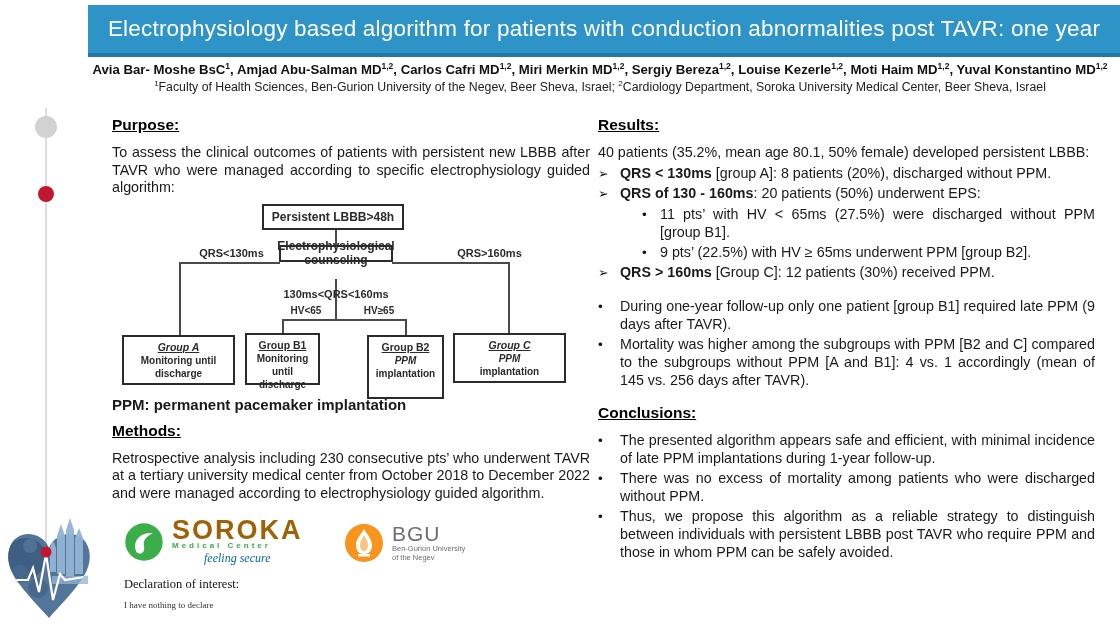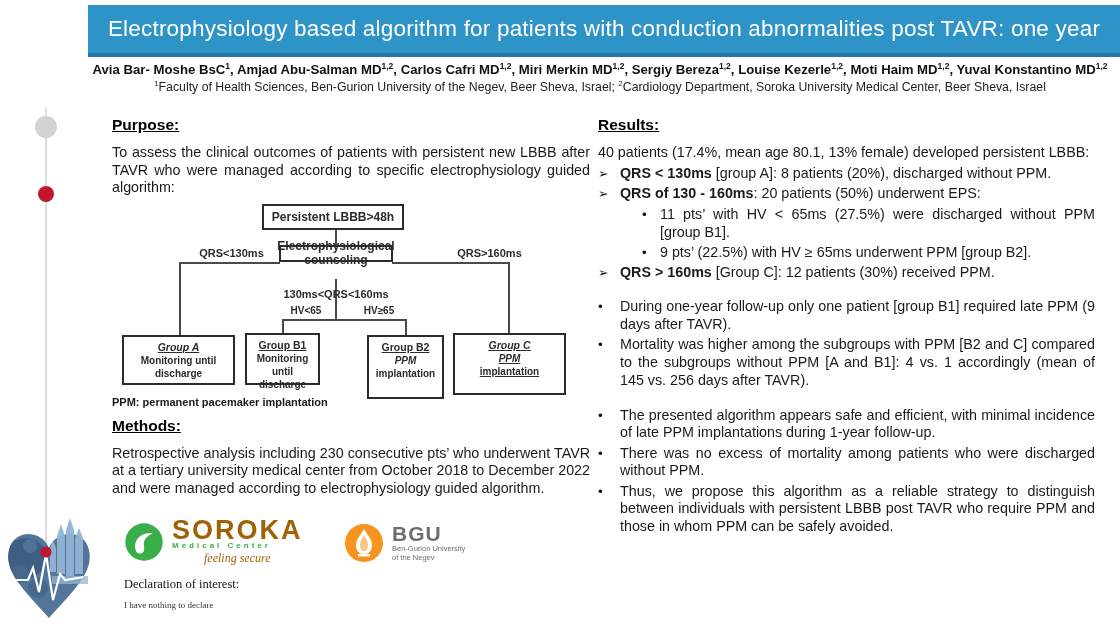--- a/index.html
+++ b/index.html
@@ -29,24 +29,24 @@
   .fc-root{left:150px;top:2px;width:142px;height:26px;font-size:12px;line-height:22px;}
   .fc-couns{left:167px;top:43px;width:114px;height:17px;border-width:2.5px;font-size:12px;
             line-height:14px;display:flex;align-items:center;justify-content:center;}
   .fc-line{position:absolute;background:#4a4a4a;}
   .fc-lab{position:absolute;font-weight:700;font-size:11px;color:#2b2b2b;text-align:center;}
   .fc-lab.small{font-size:10px;}
   .gbox{padding-top:4px;font-size:10px;line-height:13px;}
   .g0{left:10px;top:133px;width:113px;height:50px;}
   .g1{left:133px;top:131px;width:75px;height:52px;}
   .g2{left:255px;top:133px;width:77px;height:64px;}
-  .g3{left:341px;top:131px;width:113px;height:62px;text-decoration:underline;}
+  .g3{left:341px;top:131px;width:113px;height:50px;}
   .gtitle{display:block;font-size:10.5px;text-decoration:underline;}
   .it{font-style:italic;}
-  .fc-foot{font-size:11px;font-weight:700;margin:6px 0 9px 0;}
+  .fc-foot{font-size:15px;font-weight:700;margin:6px 0 9px 0;}
   
   .li{display:flex;align-items:flex-start;margin:2.5px 0;}
   .marker{flex:none;width:22px;font-size:13.5px;line-height:18px;color:#111;}
   .marker.arr{font-size:12.5px;}
   .li.sub{margin-left:44px;}
   .li.sub .marker{width:18px;}
   .txt{flex:1;font-size:14.3px;line-height:17.8px;}
   .txt b{font-weight:700;}
   .results-intro{font-size:14.3px;line-height:17.8px;margin:0 0 3px 0;}
   .gapblock{margin-top:16px;}
@@ -55,24 +55,24 @@
   .vline{position:absolute;left:45px;top:108px;width:2px;height:444px;background:#dcdcdc;}
   .dot-gray{position:absolute;left:35px;top:116px;width:22px;height:22px;border-radius:50%;background:#d2d2d2;}
   .dot-red{position:absolute;left:38px;top:186px;width:16px;height:16px;border-radius:50%;background:#c2182f;}
   .heart{position:absolute;left:0;top:514px;}
   
   .soroka{position:absolute;left:122px;top:520px;display:flex;align-items:flex-start;}
   .soroka-text{margin-left:6px;}
   .soroka-name{font-size:27px;font-weight:800;color:#a16207;letter-spacing:2px;line-height:20px;}
   .soroka-sub{font-size:8px;font-weight:700;color:#3aae49;letter-spacing:3px;margin-top:1px;}
   .soroka-tag{font-family:"Liberation Serif",serif;font-style:italic;font-size:12px;
-              color:#a16207;text-align:center;margin-top:1px;}
+              color:#0369a1;text-align:center;margin-top:1px;}
   .bgu{position:absolute;left:344px;top:523px;display:flex;align-items:center;}
   .bgu-text{margin-left:8px;}
-  .bgu-name{font-size:21px;font-weight:700;color:#6d6e71;line-height:20px;letter-spacing:1px;}
+  .bgu-name{font-size:21px;font-weight:400;color:#6d6e71;line-height:20px;letter-spacing:1px;}
   .bgu-sub{font-size:7.5px;color:#6d6e71;line-height:9px;}
   
   .decl{position:absolute;left:124px;top:577px;font-family:"Liberation Serif",serif;}
   .decl-h{font-size:12.5px;color:#111;margin:0;}
   .decl-t{font-size:9px;color:#333;margin:8px 0 0 0;}
 </style>
 </head>
 <body>
 
 <div class="slide">
@@ -160,21 +160,21 @@
       </div>
     </div>
     <p class="fc-foot">PPM: permanent pacemaker implantation</p>
 
     <p class="h">Methods:</p>
     <p class="para jtext">Retrospective analysis including 230 consecutive pts’ who underwent TAVR at a tertiary university medical center from October 2018 to December 2022 and were managed according to electrophysiology guided algorithm.</p>
   </div>
 
   <div class="rightcol">
     <p class="h">Results:</p>
-    <p class="results-intro jtext">40 patients (17.4%, mean age 80.1, 13% female) developed persistent LBBB:</p>
+    <p class="results-intro jtext">40 patients (35.2%, mean age 80.1, 50% female) developed persistent LBBB:</p>
     <div>
         <div class="li">
           <span class="marker arr">➢</span>
           <div class="txt jtext"><b>QRS &lt; 130ms</b><span> [group A]: 8 patients (20%), discharged without PPM.</span></div>
         </div>
         <div class="li">
           <span class="marker arr">➢</span>
           <div class="txt jtext"><b>QRS of 130 - 160ms</b><span>:  20 patients (50%) underwent EPS:</span></div>
         </div>
         <div class="li sub">
@@ -195,20 +195,21 @@
           <span class="marker dot">•</span>
           <div class="txt jtext">During one-year follow-up only one patient [group B1] required late PPM (9 days after TAVR).</div>
         </div>
         <div class="li">
           <span class="marker dot">•</span>
           <div class="txt jtext">Mortality was higher among the subgroups with PPM [B2 and C] compared to the subgroups without PPM [A and B1]: 4 vs. 1 accordingly (mean of 145 vs. 256 days after TAVR).</div>
         </div>
       </div>
 
     <div class="concl">
+      <p class="h">Conclusions:</p>
       <div>
           <div class="li">
             <span class="marker dot">•</span>
             <div class="txt jtext">The presented algorithm appears safe and efficient, with minimal incidence of late PPM implantations during 1-year follow-up.</div>
           </div>
           <div class="li">
             <span class="marker dot">•</span>
             <div class="txt jtext">There was no excess of mortality among patients who were discharged without PPM.</div>
           </div>
           <div class="li">

